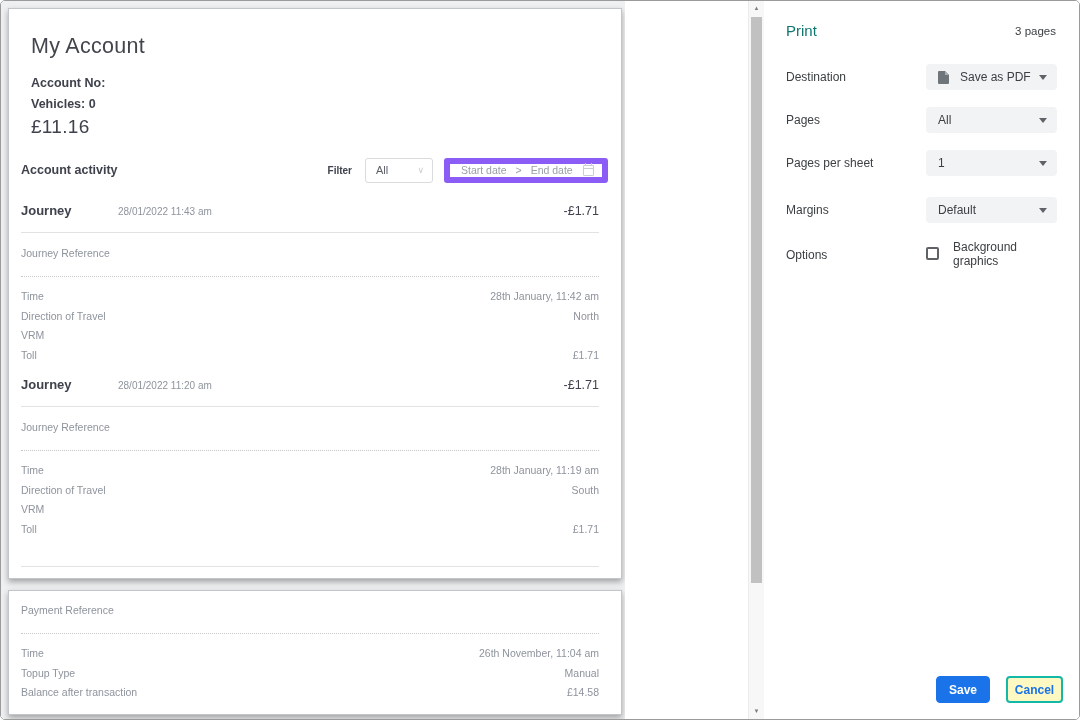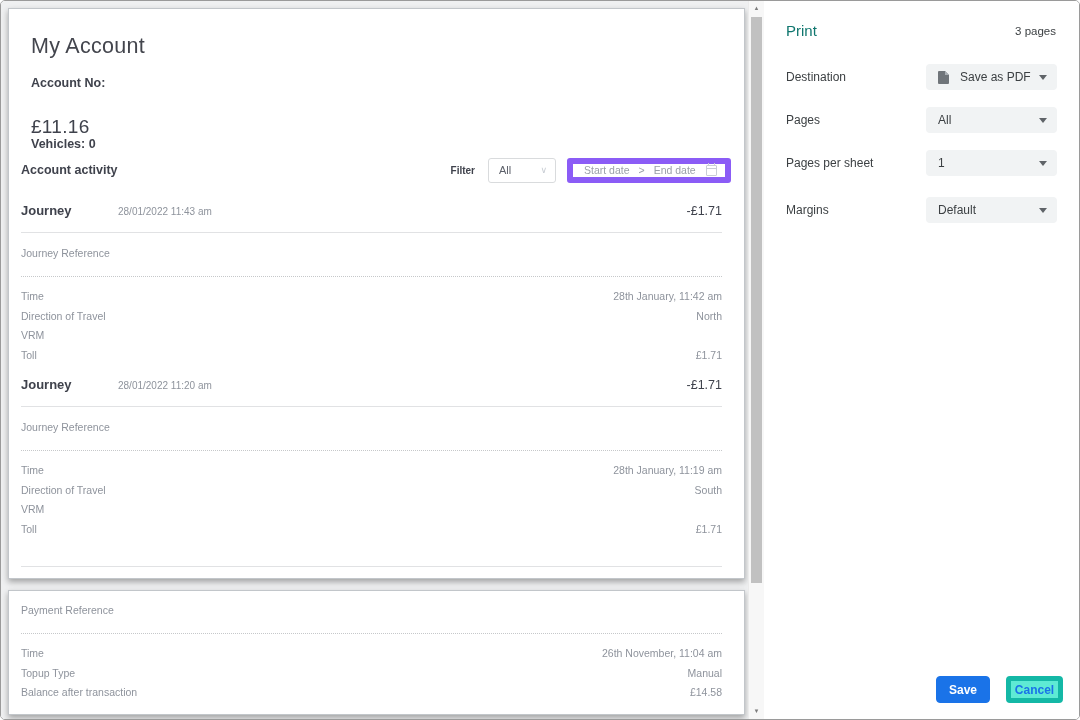--- a/index.html
+++ b/index.html
@@ -8,35 +8,35 @@
     font-family:"Liberation Sans", sans-serif;
     background:#fff;
     position:relative;
     border:1px solid #9a9a9a;
     border-radius:5px;
     overflow:hidden;
   }
 
   
   .preview {
-    position:absolute; left:0; top:0; bottom:0; width:747px;
+    position:absolute; left:0; top:0; bottom:0; width:624px;
     background:#eff0f1; overflow:hidden;
   }
   .sheet {
     position:absolute; left:7px; right:3px; background:#fff;
     border:1px solid #c2c6ca;
     box-shadow:0 3px 6px rgba(0,0,0,.32);
   }
   .sheet1 { top:7px; height:571px; }
   .sheet2 { top:589px; height:125px; }
 
   .acct-title { position:absolute; left:22px; top:25px; font-size:21.5px; color:#43454d; letter-spacing:.3px; }
   .acct-line  { position:absolute; left:22px; font-size:12.5px; font-weight:bold; color:#3f424c; }
   .acct-no   { top:67px; }
-  .acct-veh  { top:88px;margin-top:40px; }
+  .acct-veh  { top:88px; }
   .acct-bal  { position:absolute; left:22px; top:107px; font-size:19px; color:#3f424c; letter-spacing:.3px; }
 
   .activity-row { position:absolute; left:12px; right:13px; top:148px; height:26px; display:flex; align-items:center; }
   .activity-heading { font-size:12.5px; font-weight:bold; color:#3f424c; }
   .filter-label { margin-left:auto; font-size:10px; font-weight:bold; color:#3f424c; margin-right:13px; }
   .filter-select {
     width:68px; height:25px; border:1px solid #d9dbdd; border-radius:3px;
     display:flex; align-items:center; padding:0 8px 0 10px; margin-right:11px;
     font-size:11px; color:#5c6069; background:#fff;
   }
@@ -89,21 +89,21 @@
   .control .caret { margin-left:auto; width:0; height:0; border-left:4px solid transparent; border-right:4px solid transparent; border-top:5px solid #5f6368; }
   .doc-icon { width:11px; height:13px; margin-right:11px; flex:0 0 auto; }
 
   .options-row { top:241px; }
   .checkbox { position:absolute; left:140px; top:5px; width:13px; height:13px; border:2px solid #5f6368; border-radius:2px; background:#fff; cursor:pointer; }
   .checkbox-label { position:absolute; left:167px; top:0; height:24px; display:flex; align-items:center; font-size:12px; color:#3c4043; }
 
   .btns { position:absolute; right:16px; top:675px; display:flex; gap:16px; }
   .btn { height:27px; border-radius:4px; font-size:12px; font-weight:bold; display:flex; align-items:center; justify-content:center; cursor:pointer; font-family:"Liberation Sans", sans-serif; }
   .btn-save { width:54px; background:#1a73e8; color:#fff; border:1px solid #1a73e8; }
-  .btn-cancel { width:57px; background:#5eead4; color:#1a73e8; border:5px solid #14b8a6; }
+  .btn-cancel { width:57px; background:#fef9c3; color:#1a73e8; border:2px solid #14b8a6; }
 </style>
 </head>
 <body>
 
 <div class="preview">
 
   <div class="sheet sheet1">
     <div class="acct-title">My Account</div>
     <div class="acct-line acct-no">Account No:</div>
     <div class="acct-line acct-veh">Vehicles: 0</div>
@@ -245,18 +245,23 @@
   </div>
 
   <div class="field" style="top:196px">
     <span class="field-label">Margins</span>
     <span class="control">
       <span>Default</span>
       <span class="caret"></span>
     </span>
   </div>
 
+  <div class="field options-row">
+    <span class="field-label">Options</span>
+    <span class="checkbox"></span>
+    <span class="checkbox-label">Background graphics</span>
+  </div>
 
   <div class="btns">
     <button class="btn btn-save">Save</button>
     <button class="btn btn-cancel">Cancel</button>
   </div>
 </div>
 
 </body></html>

